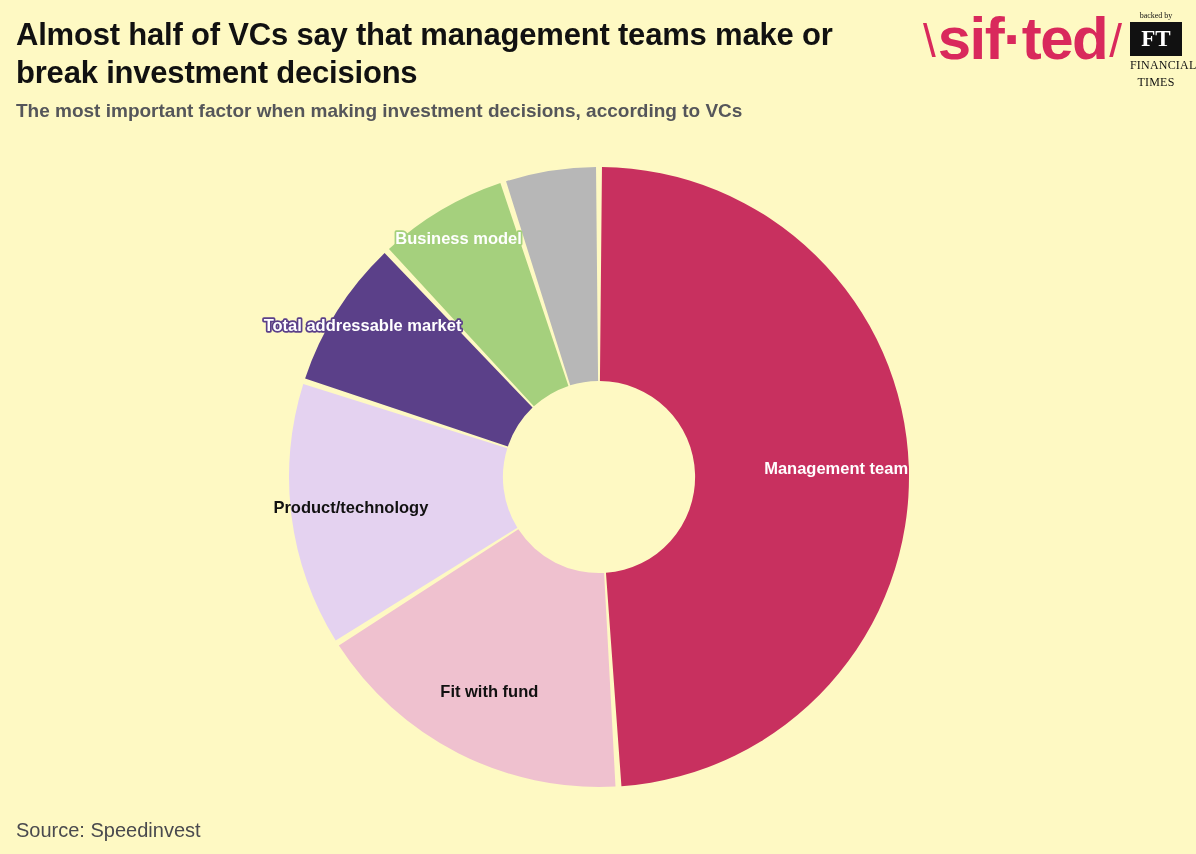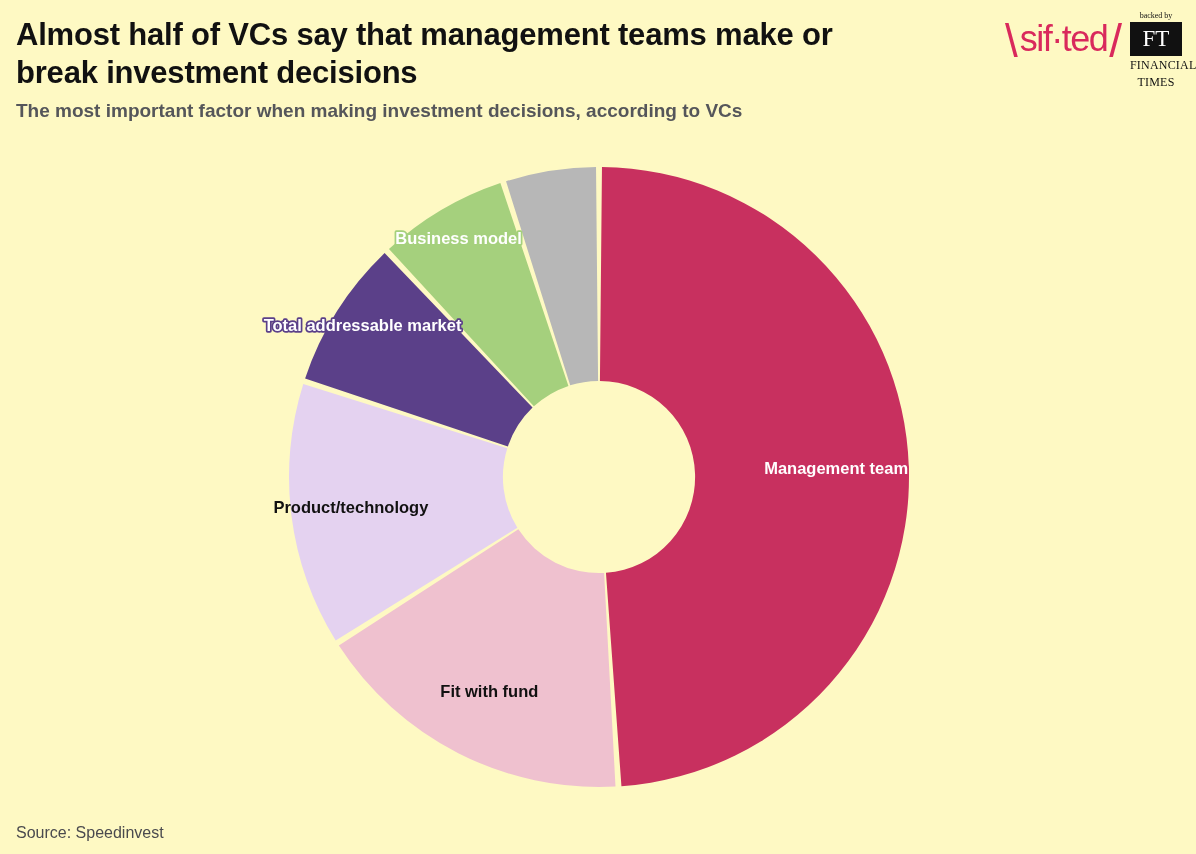--- a/index.html
+++ b/index.html
@@ -71,22 +71,22 @@
     color: #d9295c;
     font-size: 46px;
     font-weight: 300;
     line-height: 1;
     display: inline-block;
   }
   .slash.left { transform: skewX(0deg); margin-right: 2px; }
   .slash.right { margin-left: 2px; }
   .sifted-word {
     color: #d9295c;
-    font-size: 36px;
-    font-weight: normal;
+    font-size: 60px;
+    font-weight: bold;
     letter-spacing: -1.5px;
     line-height: 1;
     position: relative;
     top: -2px;
   }
   .ft-badge {
     margin-left: 8px;
     width: 52px;
     text-align: center;
     line-height: 1;
@@ -98,21 +98,21 @@
     font-size: 8px;
     color: #111111;
     display: block;
     margin-bottom: 2px;
   }
   .ft-square {
     background: #111111;
     color: #ffffff;
     font-family: "Liberation Serif", serif;
     font-size: 23px;
-    font-weight: normal;
+    font-weight: bold;
     letter-spacing: 0px;
     height: 34px;
     line-height: 34px;
     display: block;
   }
   .ft-name {
     font-family: "Liberation Serif", serif;
     font-size: 12px;
     color: #111111;
     display: block;
@@ -143,21 +143,21 @@
   .label-white { fill: #ffffff; }
 
   
   .footer {
     position: absolute;
     left: 16px;
     bottom: 12px;
     width: 1160px;
   }
   .source-text {
-    font-size: 16px;
+    font-size: 20px;
     color: #4a4a4e;
     text-align: center;
   }
 </style>
 </head>
 <body>
 
 <div class="page">
 
   <div class="header">

